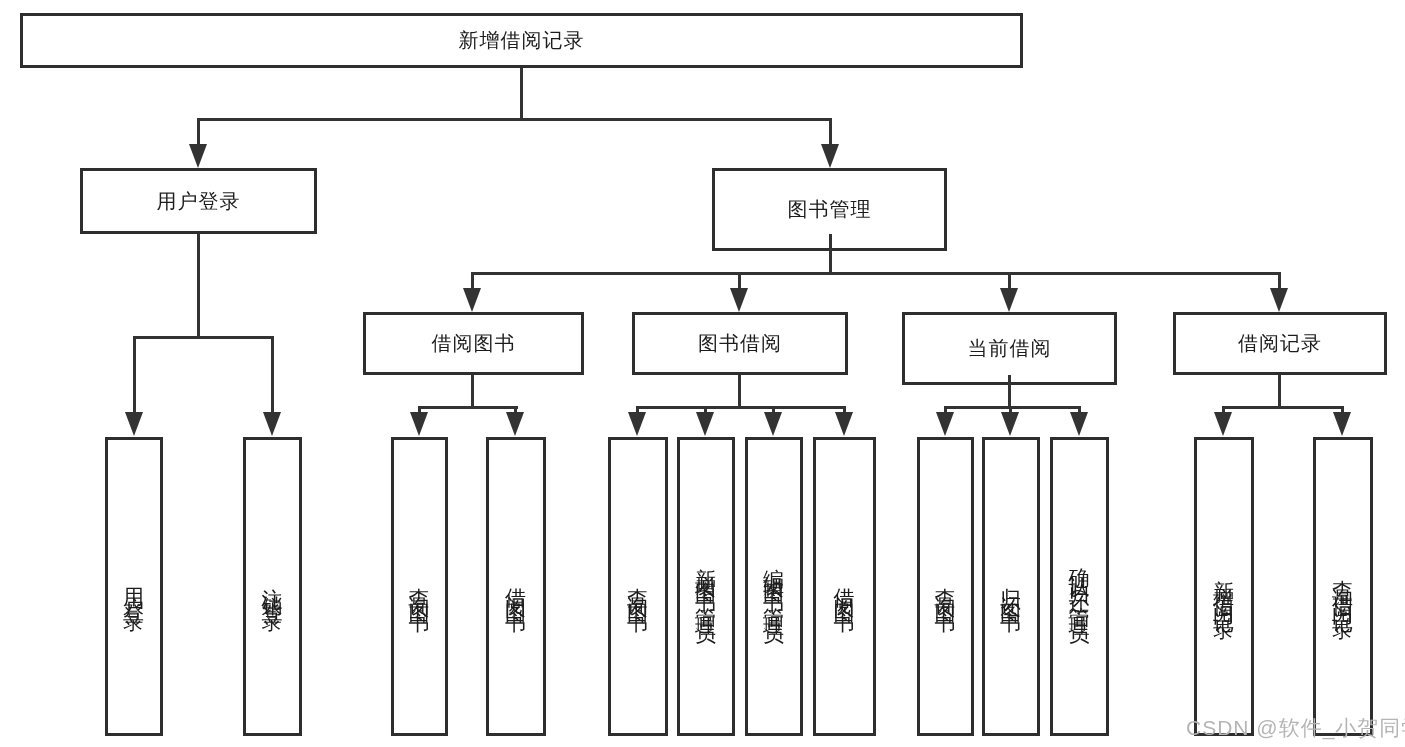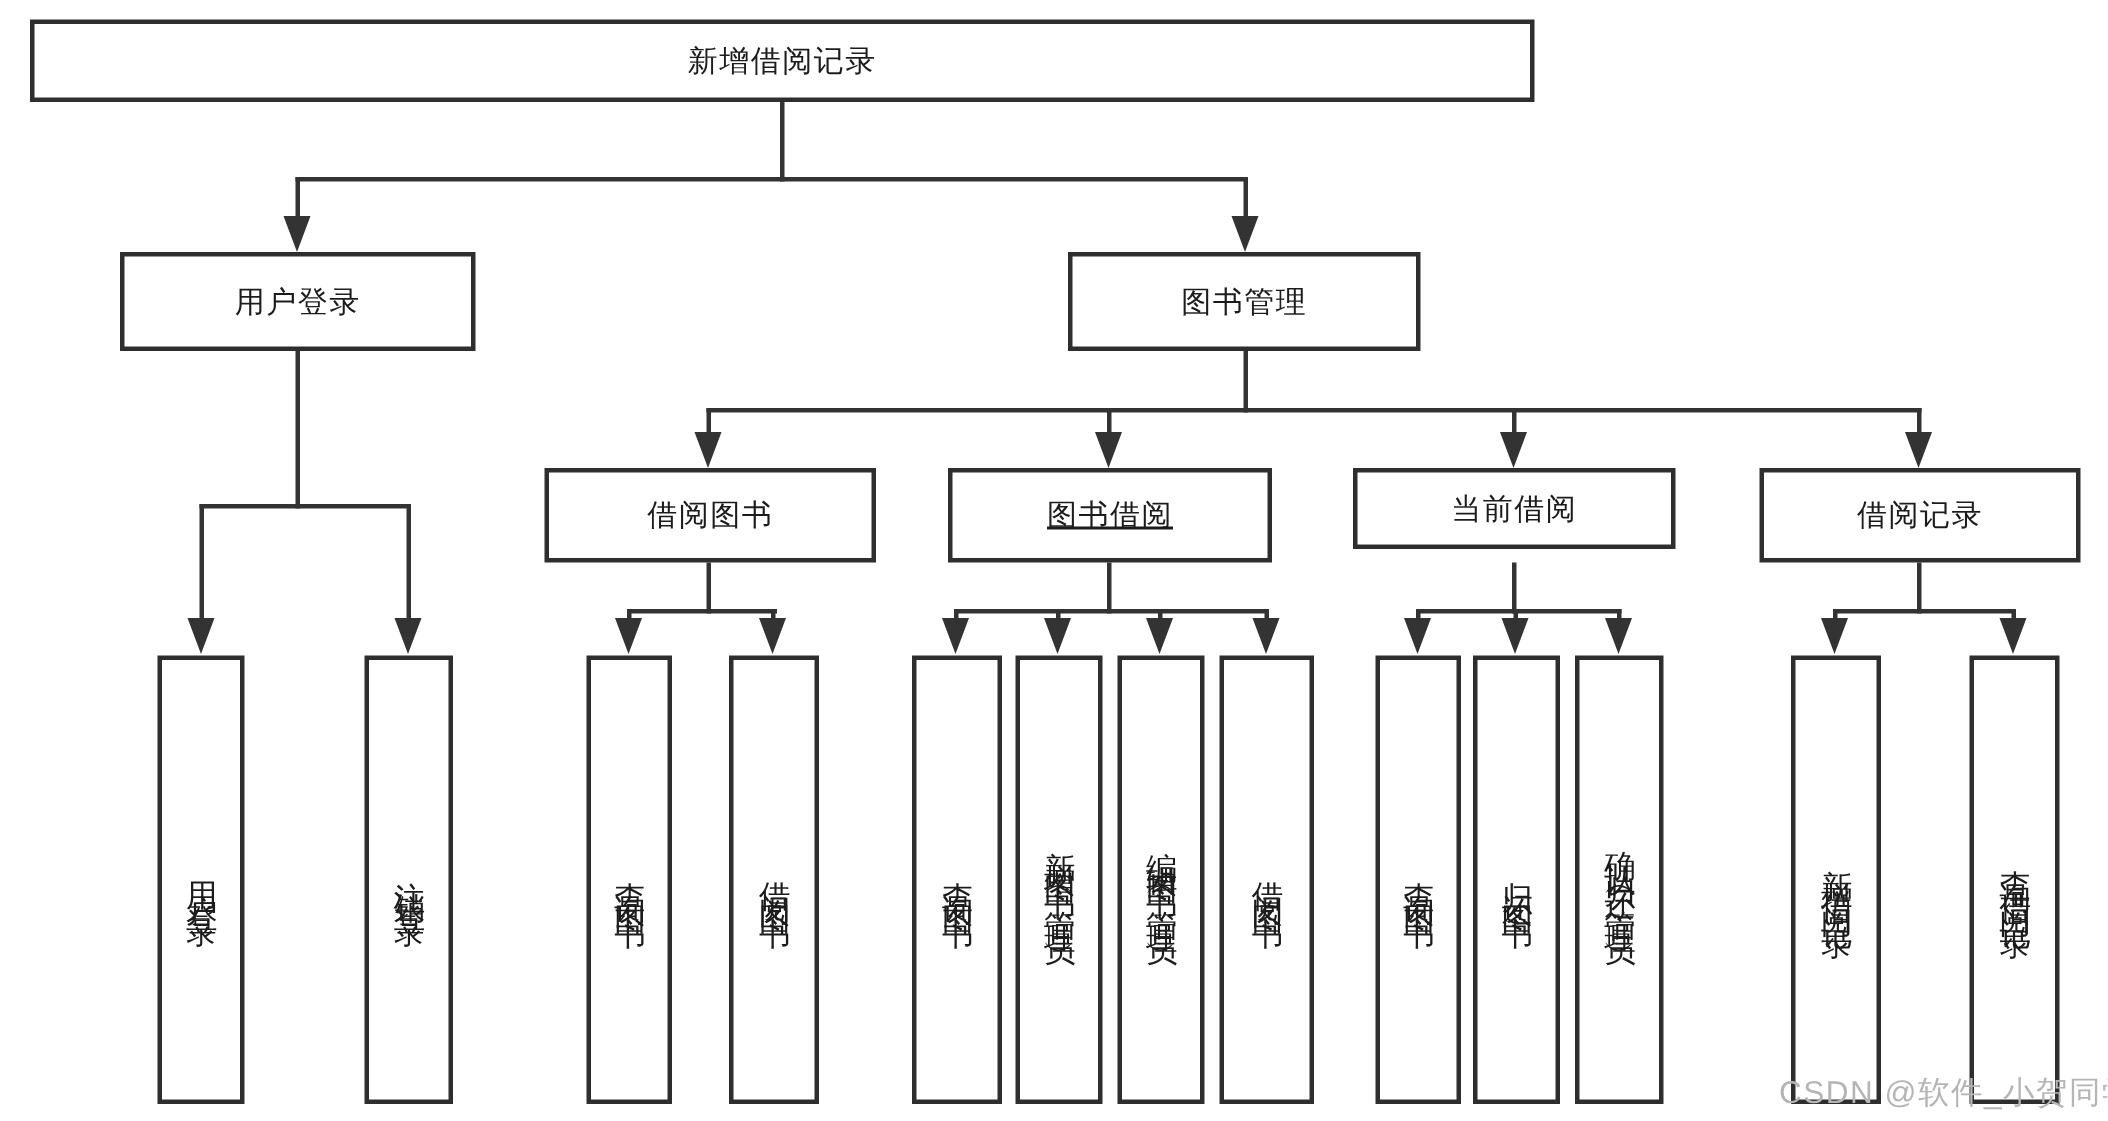--- a/index.html
+++ b/index.html
@@ -53,31 +53,31 @@
 
 <div id="canvas">
 
   <div class="node hnode" style="left:20px; top:13px; width:1003px; height:55px;">
     <span>新增借阅记录</span>
   </div>
 
   <div class="node hnode" style="left:80px; top:168px; width:237px; height:66px;">
     <span>用户登录</span>
   </div>
-  <div class="node hnode" style="left:712px; top:168px; width:235px; height:66px;">
+  <div class="node hnode" style="left:712px; top:168px; width:235px; height:83px;">
     <span>图书管理</span>
   </div>
 
   <div class="node hnode" style="left:363px; top:312px; width:221px; height:63px;">
     <span>借阅图书</span>
   </div>
-  <div class="node hnode" style="left:632px; top:312px; width:216px; height:63px;text-decoration:underline;">
+  <div class="node hnode" style="left:632px; top:312px; width:216px; height:63px;">
     <span>图书借阅</span>
   </div>
-  <div class="node hnode" style="left:902px; top:312px; width:215px; height:54px;">
+  <div class="node hnode" style="left:902px; top:312px; width:215px; height:73px;">
     <span>当前借阅</span>
   </div>
   <div class="node hnode" style="left:1173px; top:312px; width:214px; height:63px;">
     <span>借阅记录</span>
   </div>
 
   <div class="node leaf" style="left:105px; top:437px; width:58px; height:299px;">
     <span class="vtext">用户登录</span>
   </div>
   <div class="node leaf" style="left:243px; top:437px; width:59px; height:299px;">

